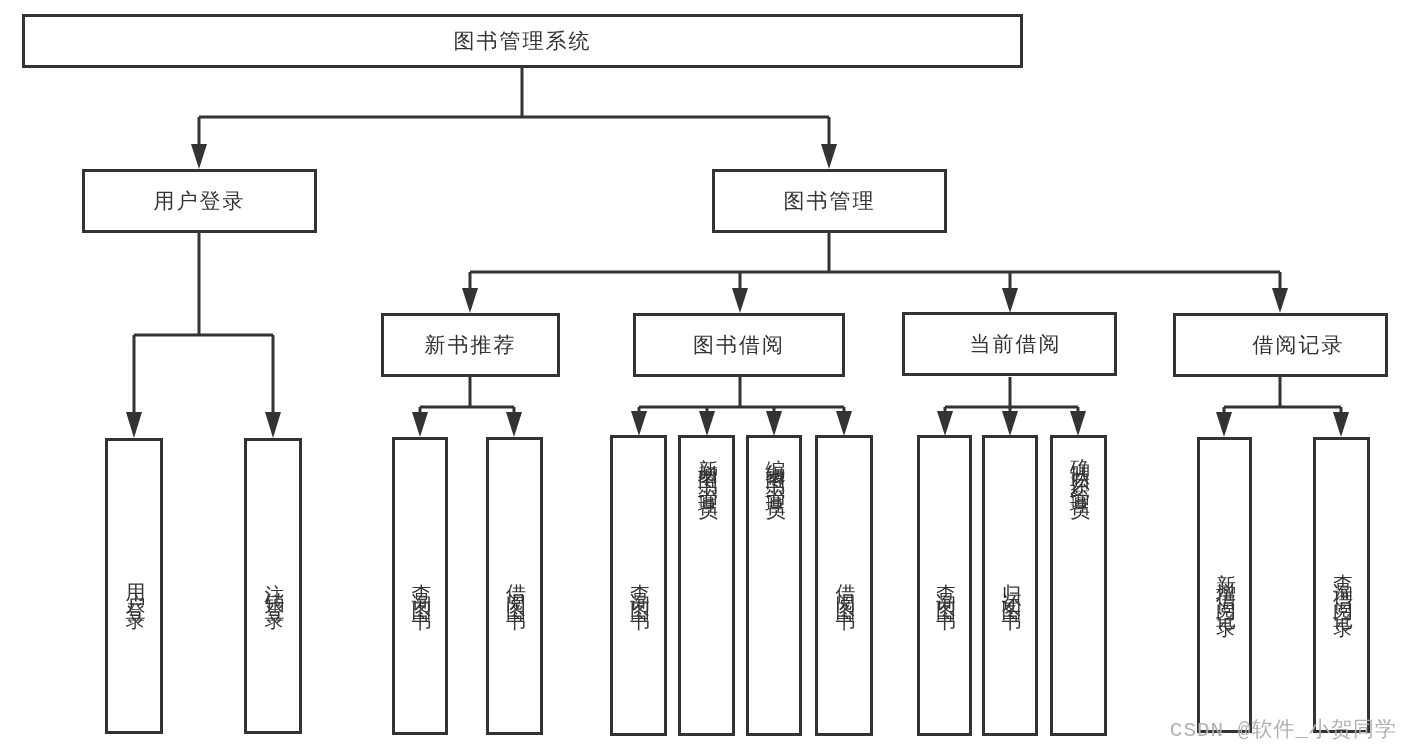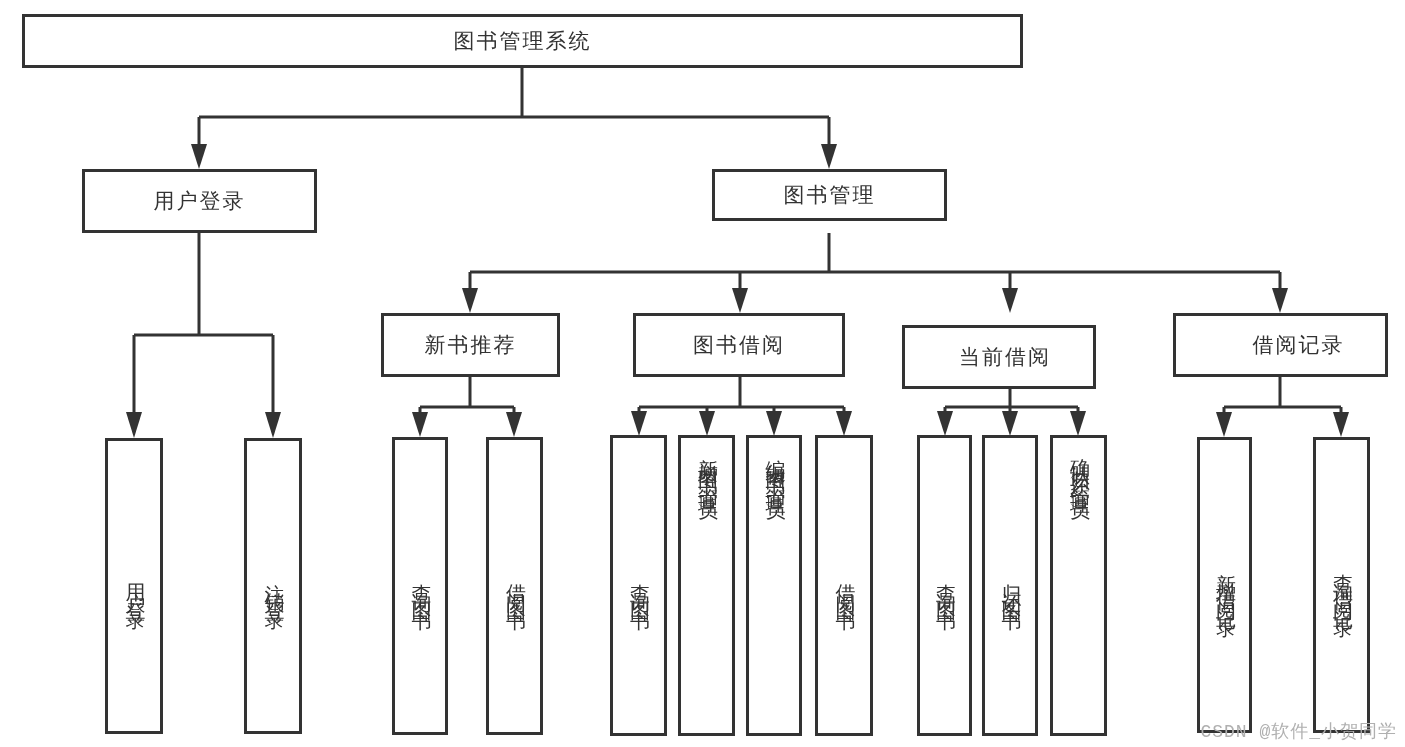--- a/index.html
+++ b/index.html
@@ -34,21 +34,21 @@
     font-size:20px;
     letter-spacing:9px;
     line-height:1;
   }
   .node.v.top{align-items:flex-start;}
   .node.v.top span{padding-top:5px;letter-spacing:6px;}
   #watermark{
     position:absolute;
     right:8px;bottom:4px;
     color:var(--wm);
-    font-size:18px;
+    font-size:21px;
     letter-spacing:1px;
     white-space:nowrap;
   }
 </style>
 </head>
 <body>
 
 <div id="canvas">
 
   <svg id="wires" viewBox="0 0 1405 747" xmlns="http://www.w3.org/2000/svg">
@@ -87,31 +87,31 @@
     <polygon points="1333,412 1349,412 1341,437"></polygon>
   </svg>
 
   <div class="node h" style="left:22px;top:14px;width:1001px;height:54px;">
     <span>图书管理系统</span>
   </div>
 
   <div class="node h" style="left:82px;top:169px;width:235px;height:64px;">
     <span>用户登录</span>
   </div>
-  <div class="node h" style="left:712px;top:169px;width:235px;height:52px;">
+  <div class="node h" style="left:712px;top:169px;width:235px;height:64px;">
     <span>图书管理</span>
   </div>
 
   <div class="node h" style="left:381px;top:313px;width:179px;height:64px;justify-content:center;">
     <span>新书推荐</span>
   </div>
   <div class="node h" style="left:633px;top:313px;width:212px;height:64px;">
     <span>图书借阅</span>
   </div>
-  <div class="node h" style="left:902px;top:325px;width:194px;height:64px;padding-left:12px;">
+  <div class="node h" style="left:902px;top:312px;width:215px;height:64px;padding-left:12px;">
     <span>当前借阅</span>
   </div>
   <div class="node h" style="left:1173px;top:313px;width:215px;height:64px;padding-left:36px;">
     <span>借阅记录</span>
   </div>
 
   <div class="node v" style="left:105px;top:438px;width:58px;height:296px;">
     <span>用户登录</span>
   </div>
   <div class="node v" style="left:244px;top:438px;width:58px;height:296px;">

